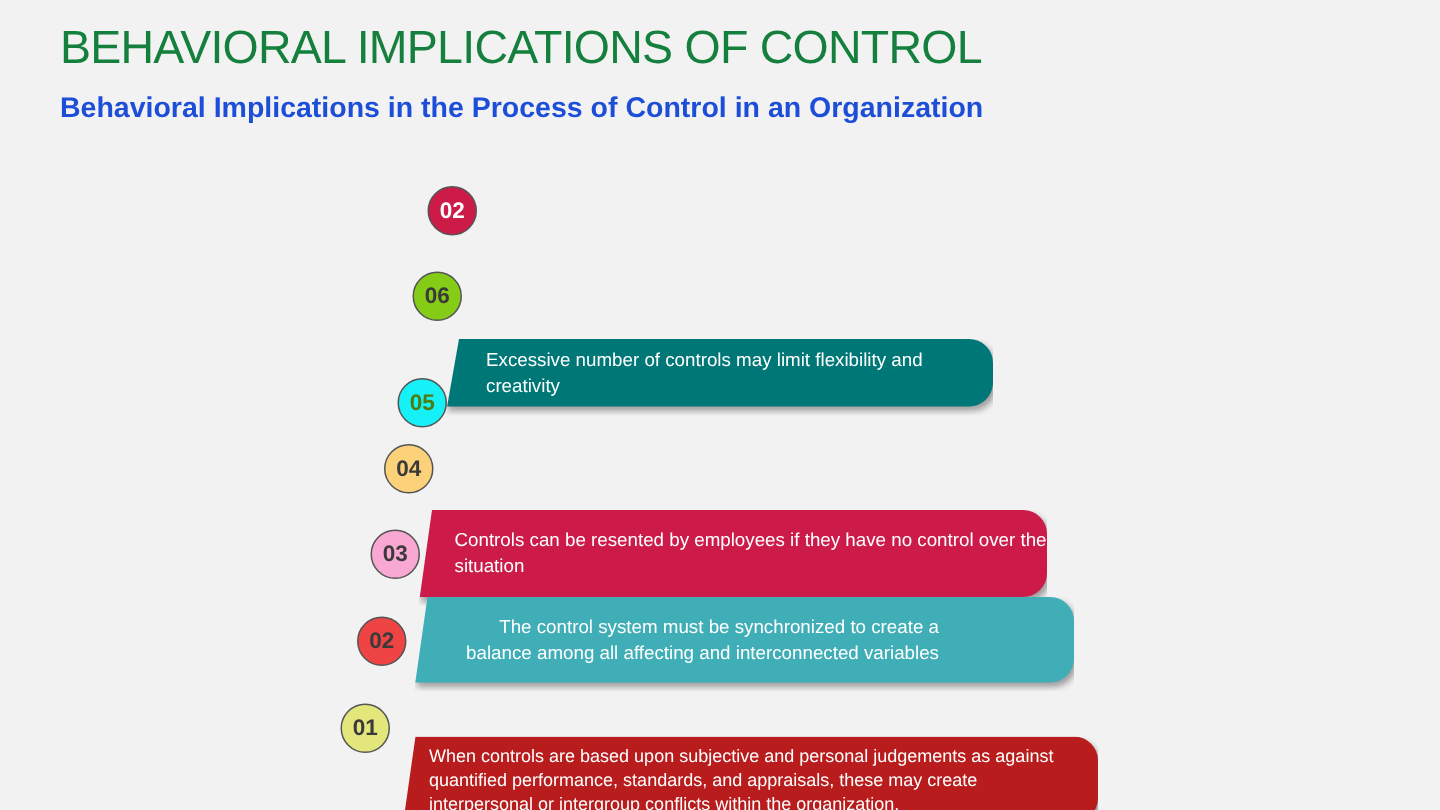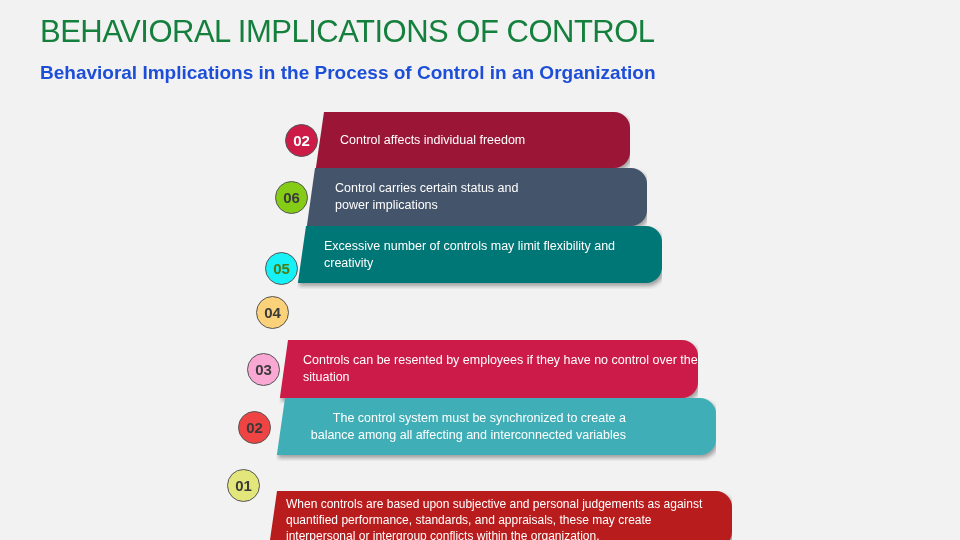--- a/index.html
+++ b/index.html
@@ -15,35 +15,29 @@
 <body>
 
 <h1 class="title">BEHAVIORAL IMPLICATIONS OF CONTROL</h1>
 <h2 class="subtitle">Behavioral Implications in the Process of Control in an Organization</h2>
 
 <div class="bars">
 
   <div class="num" style="left: 285px; top: 124px; background: rgb(204, 27, 71); color: rgb(255, 255, 255);">
     <span>02</span>
   </div>
-  <div class="bar" style="left: 315px; top: 112px; width: 315px; height: 56px; clip-path: polygon(9px 0px, 100% 0px, 100% calc(100% + 6px), 0px calc(100% + 6px)); padding-left: 25px; background: rgb(155, 21, 54);">
-    <span class="txt">Control affects individual freedom</span>
-  </div>
 
   <div class="num" style="left: 275px; top: 181px; background: #84cc16; color: rgb(58, 58, 58);">
     <span>06</span>
-  </div>
-  <div class="bar" style="left: 306px; top: 168px; width: 341px; height: 58px; padding-left: 29px; padding-right: 110px; background: rgb(68, 84, 106); clip-path: polygon(9px 0px, 100% 0px, 100% calc(100% + 6px), 0px calc(100% + 6px));">
-    <span class="txt">Control carries certain status and power implications</span>
   </div>
 
   <div class="num" style="left: 265px; top: 252px; background: rgb(22, 240, 247); color: #4d7c0f;">
     <span>05</span>
   </div>
-  <div class="bar" style="left: 297px; top: 226px; width: 365px; height: 57px; padding-left: 27px; padding-right: 30px; background: rgb(0, 119, 119); clip-path: polygon(9px 0px, 100% 0px, 100% calc(100% + 6px), 0px calc(100% + 6px));">
+  <div class="bar" style="left: 297px; top: 226px; width: 365px; height: 45px; padding-left: 27px; padding-right: 30px; background: rgb(0, 119, 119); clip-path: polygon(9px 0px, 100% 0px, 100% calc(100% + 6px), 0px calc(100% + 6px));">
     <span class="txt">Excessive number of controls may limit flexibility and creativity</span>
   </div>
 
   <div class="num" style="left: 256px; top: 296px; background: rgb(251, 210, 122); color: rgb(58, 58, 58);">
     <span>04</span>
   </div>
 
   <div class="num" style="left: 247px; top: 353px; background: #f9a8d4; color: rgb(58, 58, 58);">
     <span>03</span>
   </div>

